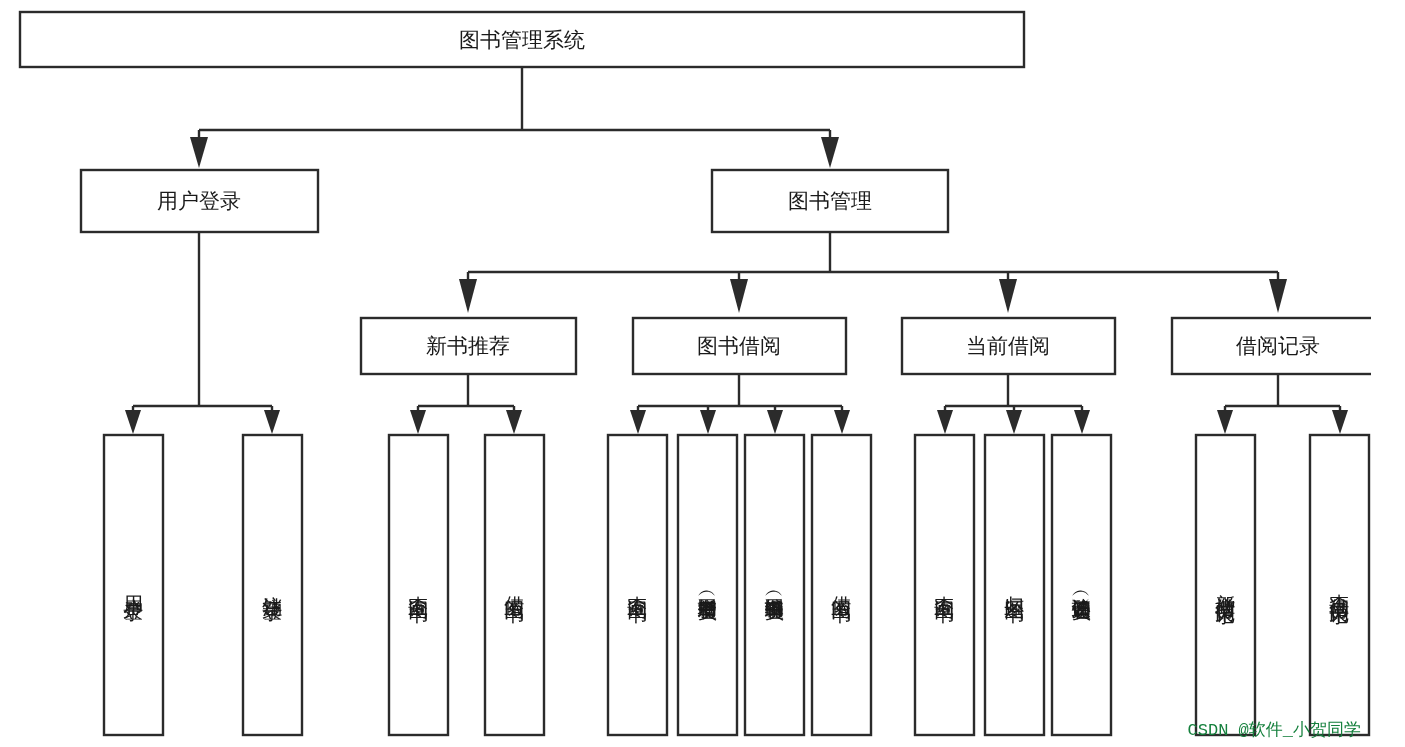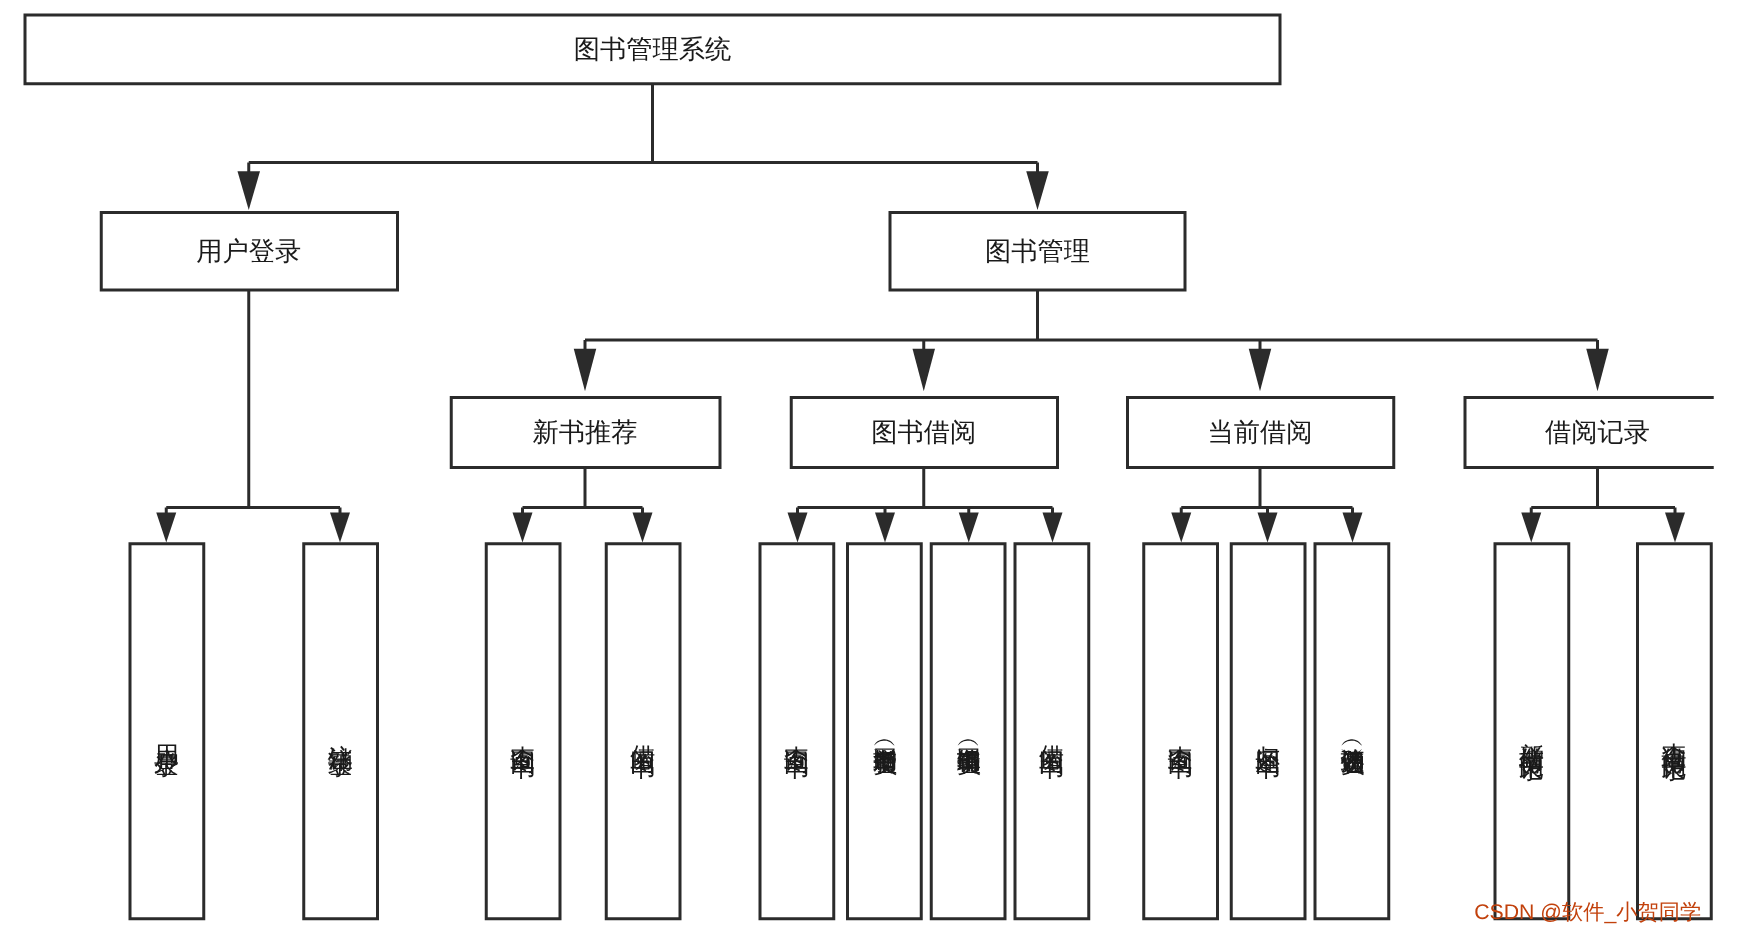--- a/index.html
+++ b/index.html
@@ -67,23 +67,23 @@
     text-align: center;
   }
   .node-label-v.tight {
     letter-spacing: 0.5px;
     font-size: 19px;
   }
   #watermark {
     position: absolute;
     right: 10px;
     bottom: 6px;
-    font-family: Liberation Sans, sans-serif;
+    font-family: Liberation Mono, monospace;
     font-size: 17px;
-    color: #c2410c;
+    color: #15803d;
     white-space: nowrap;
     user-select: none;
   }
 </style>
 </head>
 <body>
 
 <div id="diagram-root">
 
   <svg id="tree-svg" viewBox="0 0 1405 747">

